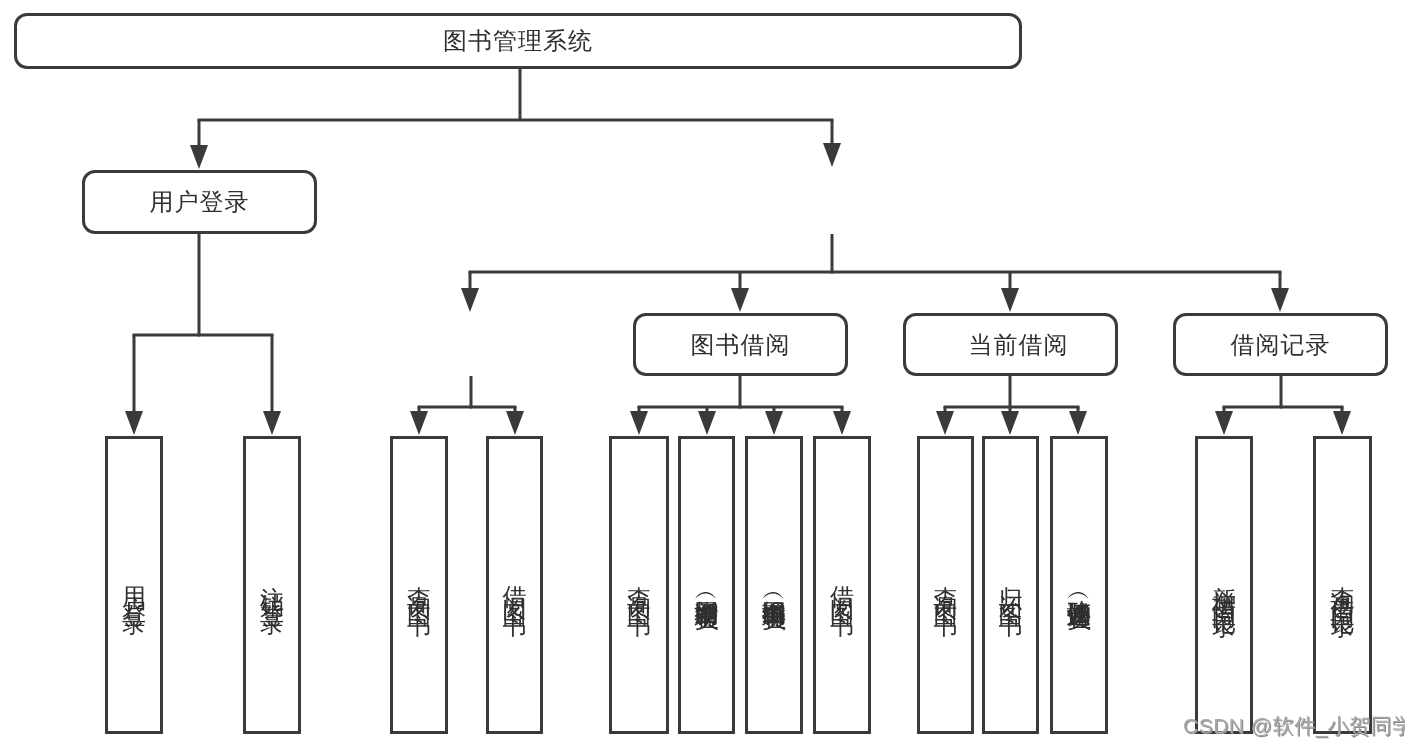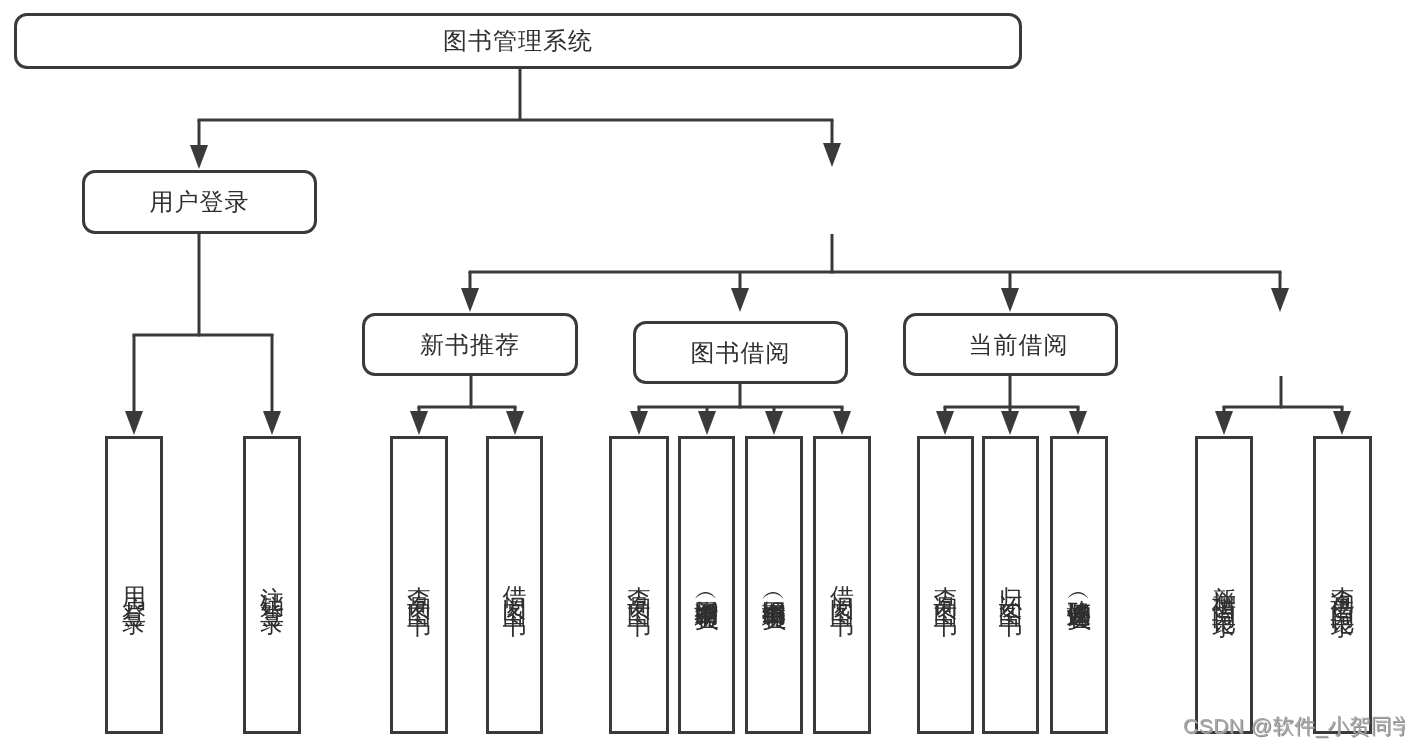--- a/index.html
+++ b/index.html
@@ -44,21 +44,21 @@
   .node.v.vs-wide  { letter-spacing: 9px; }
   .node.v.vs-mid   { letter-spacing: 6px; }
   .node.v.vs-tight { letter-spacing: 1px; }
 
   
   .n-root  { left: 14px;   top: 13px;  width: 1008px; height: 56px; }
   .n-login { left: 82px;   top: 170px; width: 235px;  height: 64px; }
   .n-mgmt  { left: 712px;  top: 170px; width: 236px;  height: 64px; }
 
   .n-sec1  { left: 362px;  top: 313px; width: 216px;  height: 63px; }
-  .n-sec2  { left: 633px;  top: 313px; width: 215px;  height: 63px; margin-top: 8px; }
+  .n-sec2  { left: 633px;  top: 313px; width: 215px;  height: 63px; }
   .n-sec3  { left: 903px;  top: 313px; width: 215px;  height: 63px; padding-left: 16px; }
   .n-sec4  { left: 1173px; top: 313px; width: 215px;  height: 63px; }
 
   .n-l1 { left: 105px;  top: 436px; width: 58px; height: 298px; }
   .n-l2 { left: 243px;  top: 436px; width: 58px; height: 298px; }
   .n-n1 { left: 390px;  top: 436px; width: 58px; height: 298px; }
   .n-n2 { left: 486px;  top: 436px; width: 57px; height: 298px; }
   .n-b1 { left: 609px;  top: 436px; width: 60px; height: 298px; }
   .n-b2 { left: 678px;  top: 436px; width: 57px; height: 298px; }
   .n-b3 { left: 745px;  top: 436px; width: 58px; height: 298px; }
@@ -152,23 +152,23 @@
       <polygon points="1069,411 1087,411 1078,435"></polygon>
       <polygon points="1215,411 1233,411 1224,435"></polygon>
       <polygon points="1333,411 1351,411 1342,435"></polygon>
     </g>
   </svg>
 
   <div class="node h n-root">图书管理系统</div>
 
   <div class="node h n-login">用户登录</div>
 
-  <div class="node h n-sec1">新书推荐</div>
   <div class="node h n-sec2">图书借阅</div>
   <div class="node h n-sec3">当前借阅</div>
+  <div class="node h n-sec4">借阅记录</div>
 
   <div class="node v vs-wide n-l1">用户登录</div>
   <div class="node v vs-wide n-l2">注销登录</div>
 
   <div class="node v vs-wide n-n1">查询图书</div>
   <div class="node v vs-wide n-n2">借阅图书</div>
 
   <div class="node v vs-wide n-b1">查询图书</div>
   <div class="node v vs-tight n-b2">新增图书（管理员）</div>
   <div class="node v vs-tight n-b3">编辑图书（管理员）</div>

